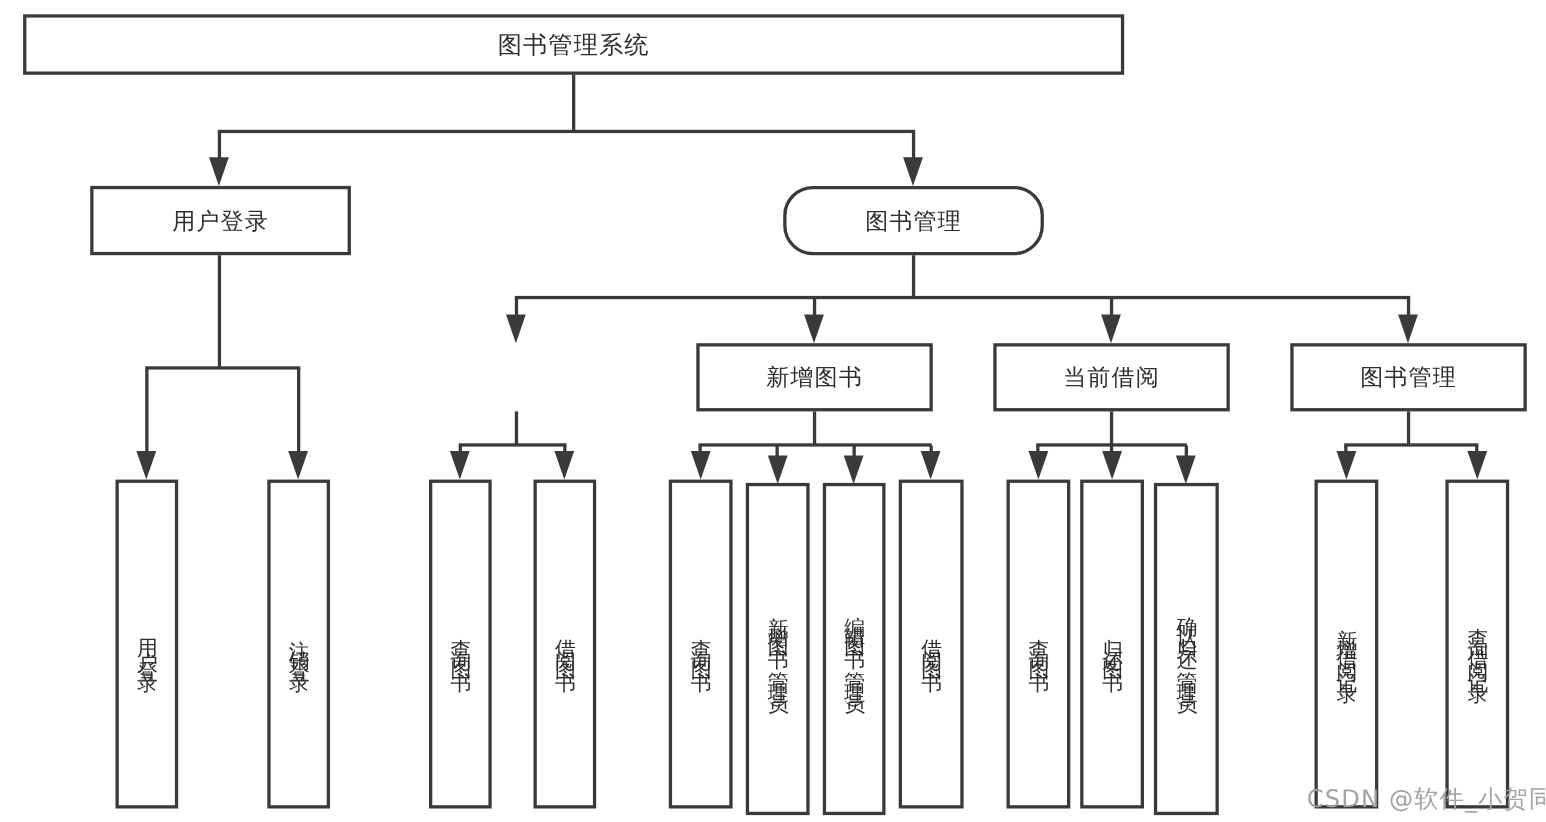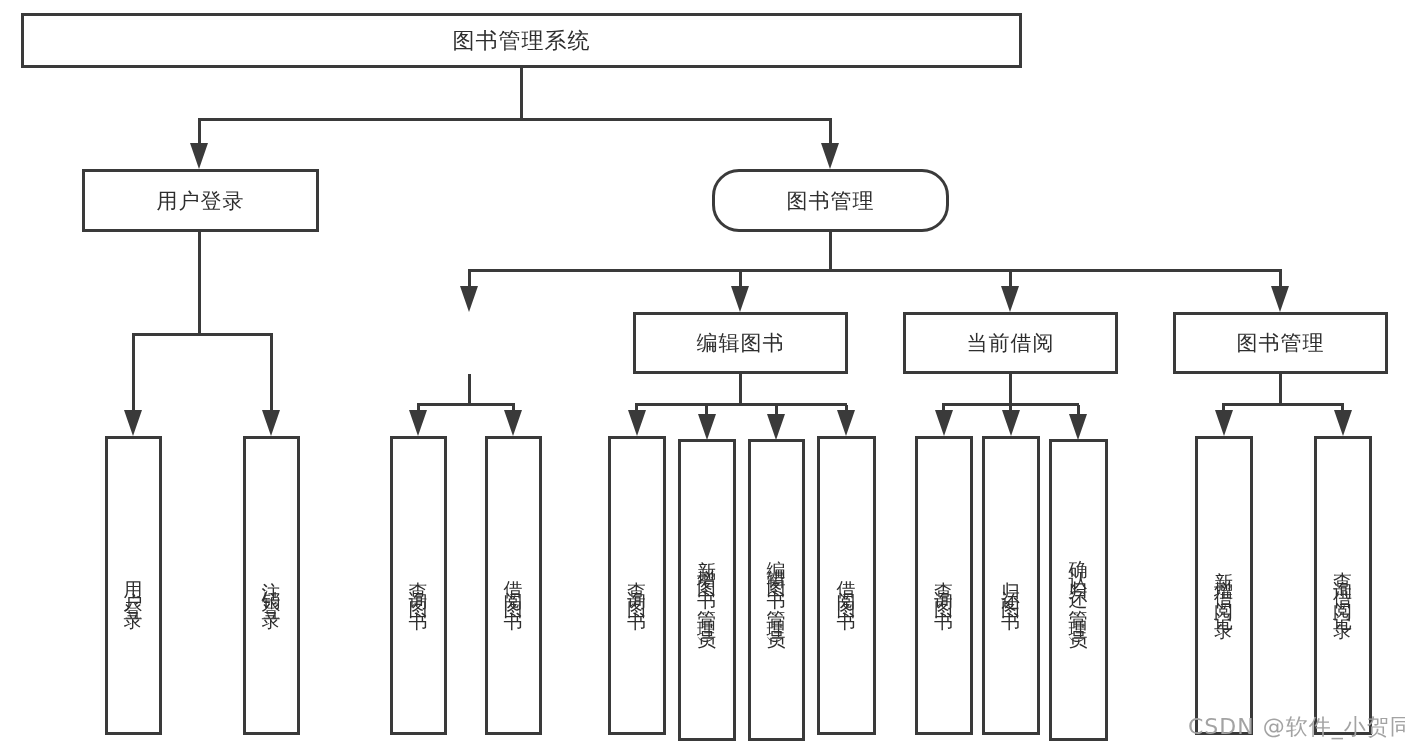--- a/index.html
+++ b/index.html
@@ -68,21 +68,21 @@
   <div class="hline" style="left:468px;top:269px;width:814px;"></div>
   <div class="vline" style="left:468px;top:271px;height:17px;"></div>
   <div class="arrow" style="left:460px;top:286px;"></div>
   <div class="vline" style="left:739px;top:271px;height:17px;"></div>
   <div class="arrow" style="left:731px;top:286px;"></div>
   <div class="vline" style="left:1009px;top:271px;height:17px;"></div>
   <div class="arrow" style="left:1001px;top:286px;"></div>
   <div class="vline" style="left:1279px;top:271px;height:17px;"></div>
   <div class="arrow" style="left:1271px;top:286px;"></div>
 
-  <div class="node hnode" style="left:633px;top:312px;width:215px;height:62px;">编辑图书</div>
+  <div class="node hnode" style="left:633px;top:312px;width:215px;height:62px;">新增图书</div>
   <div class="node hnode" style="left:903px;top:312px;width:215px;height:62px;">当前借阅</div>
   <div class="node hnode" style="left:1173px;top:312px;width:215px;height:62px;">图书管理</div>
 
   <div class="vline" style="left:468px;top:374px;height:31px;"></div>
   <div class="hline" style="left:417px;top:403px;width:98px;"></div>
   <div class="vline" style="left:417px;top:405px;height:7px;"></div>
   <div class="arrow" style="left:409px;top:410px;"></div>
   <div class="vline" style="left:512px;top:405px;height:7px;"></div>
   <div class="arrow" style="left:504px;top:410px;"></div>
 

